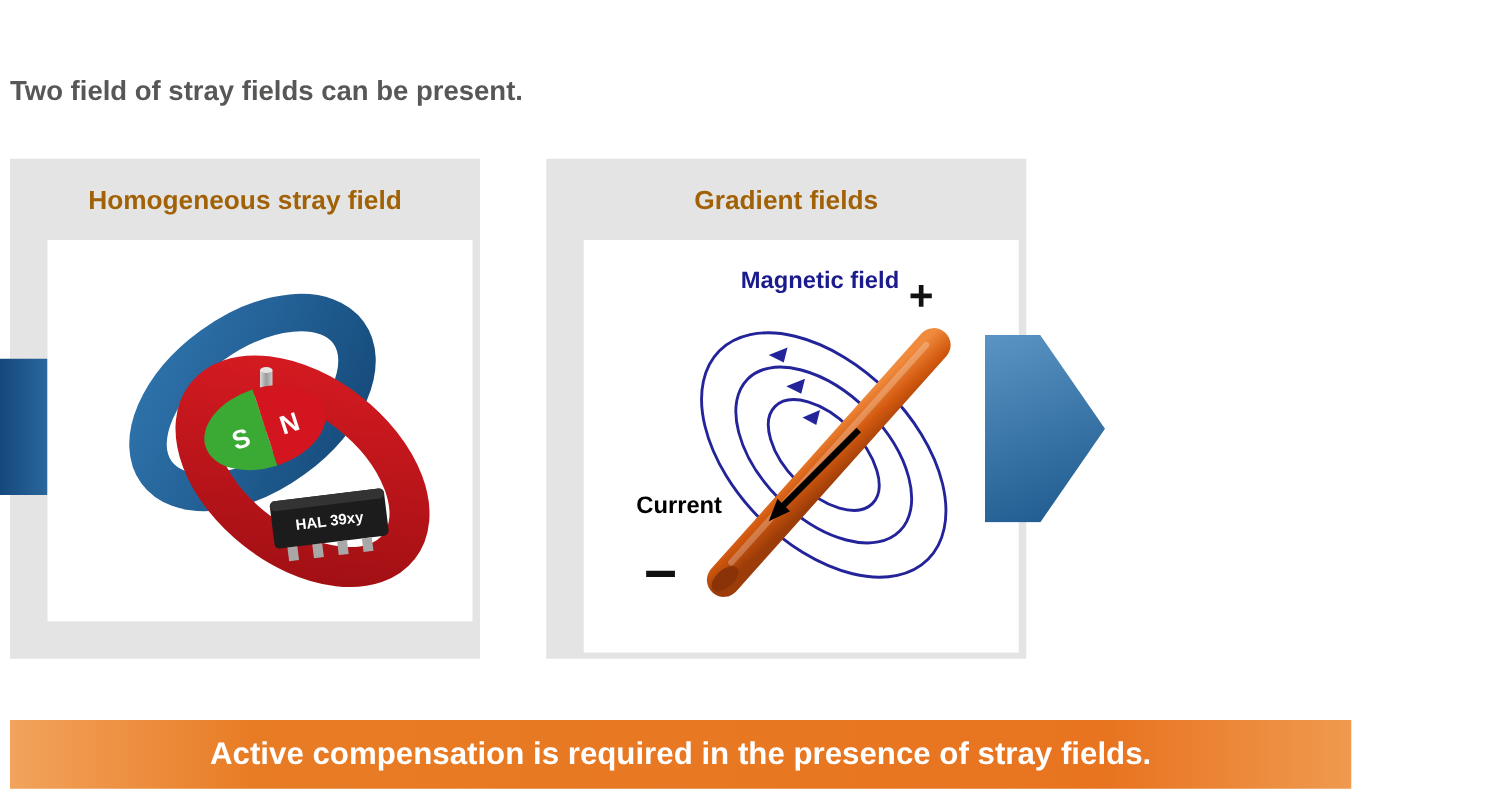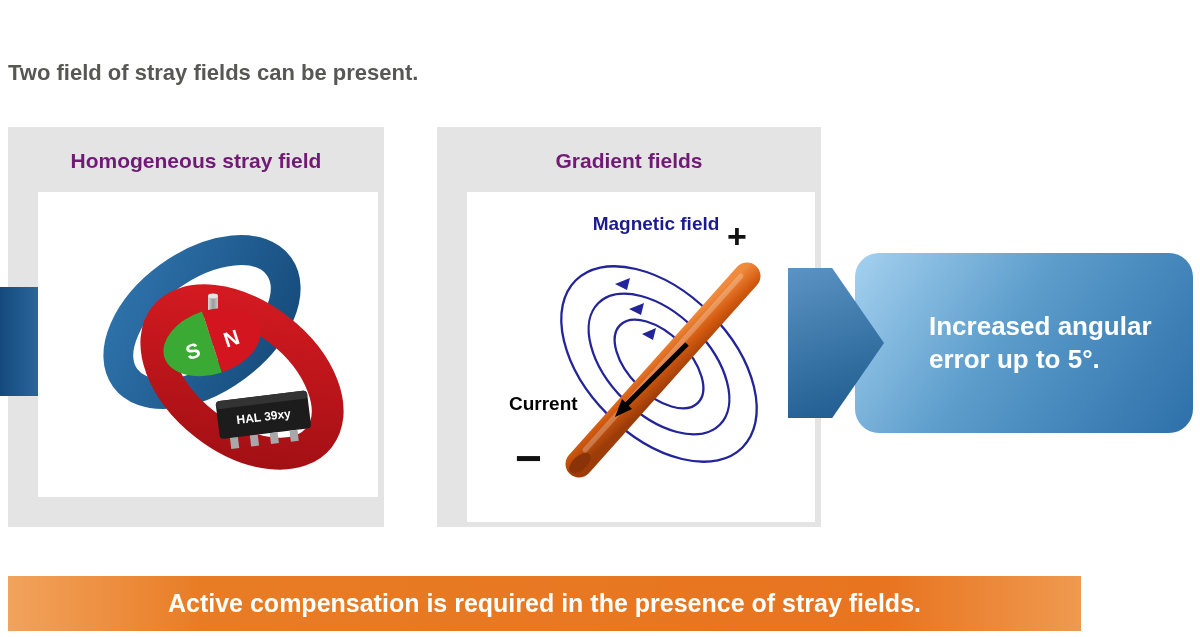--- a/index.html
+++ b/index.html
@@ -5,21 +5,21 @@
   html,body { margin:0; padding:0; background:#ffffff; }
   body { font-family:"Liberation Sans", sans-serif; }
   .canvas { position:relative; width:1200px; height:637px; background:#ffffff; overflow:hidden; }
 
   .title { position:absolute; left:8px; top:6px; font-size:30px; font-weight:bold; color:#3c3c3b; letter-spacing:0.2px; }
   .subtitle { position:absolute; left:8px; top:60px; font-size:22px; font-weight:bold; color:#575756; }
 
   .panel { position:absolute; top:127px; background:#e4e4e4; z-index:1; }
   .panel-left  { left:8px;   width:376px; height:400px; }
   .panel-right { left:437px; width:384px; height:400px; }
-  .panel-header { margin-top:22px; text-align:center; font-size:21px; font-weight:bold; color:#701a75; }
+  .panel-header { margin-top:22px; text-align:center; font-size:21px; font-weight:bold; color:#a16207; }
 
   .whitebox { position:absolute; background:#ffffff; z-index:3;padding-left:24px; }
   .whitebox-left  { left:38px;  top:192px; width:316px; height:305px; }
   .whitebox-right { left:467px; top:192px; width:324px; height:330px; }
 
   .band-left { position:absolute; left:0; top:287px; width:38px; height:109px;
                background:linear-gradient(90deg,#15497c,#2a669c); z-index:2; }
   .band-mid  { position:absolute; left:354px; top:287px; width:113px; height:109px;
                background:linear-gradient(90deg,#1d5a8f,#8fb4d6); z-index:2;
                display:flex; align-items:center; justify-content:center; }
@@ -147,21 +147,18 @@
       </g>
 
       <text x="18" y="218" fill="#000000" font-size="19" font-weight="bold">Current</text>
 
       <text x="24" y="282" fill="#111111" font-size="46" font-weight="bold">−</text>
     </svg>
   </div>
 
   <div class="result-arrow"></div>
 
-  <div class="result-box">
-    <div class="result-text">Increased angular error up to 5°.</div>
-  </div>
 
   <div class="banner">
     <span class="banner-text">Active compensation is required in the presence of stray fields.</span>
   </div>
 
 </div>
 
 </body></html>

